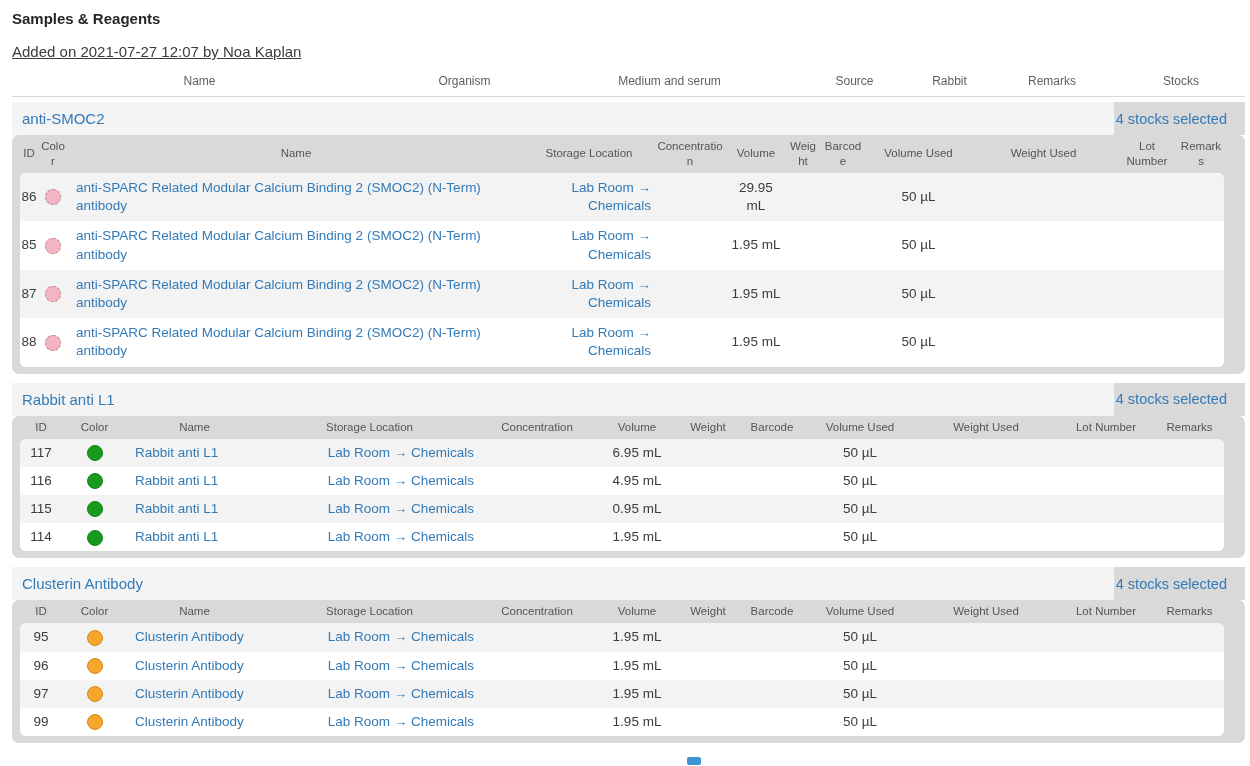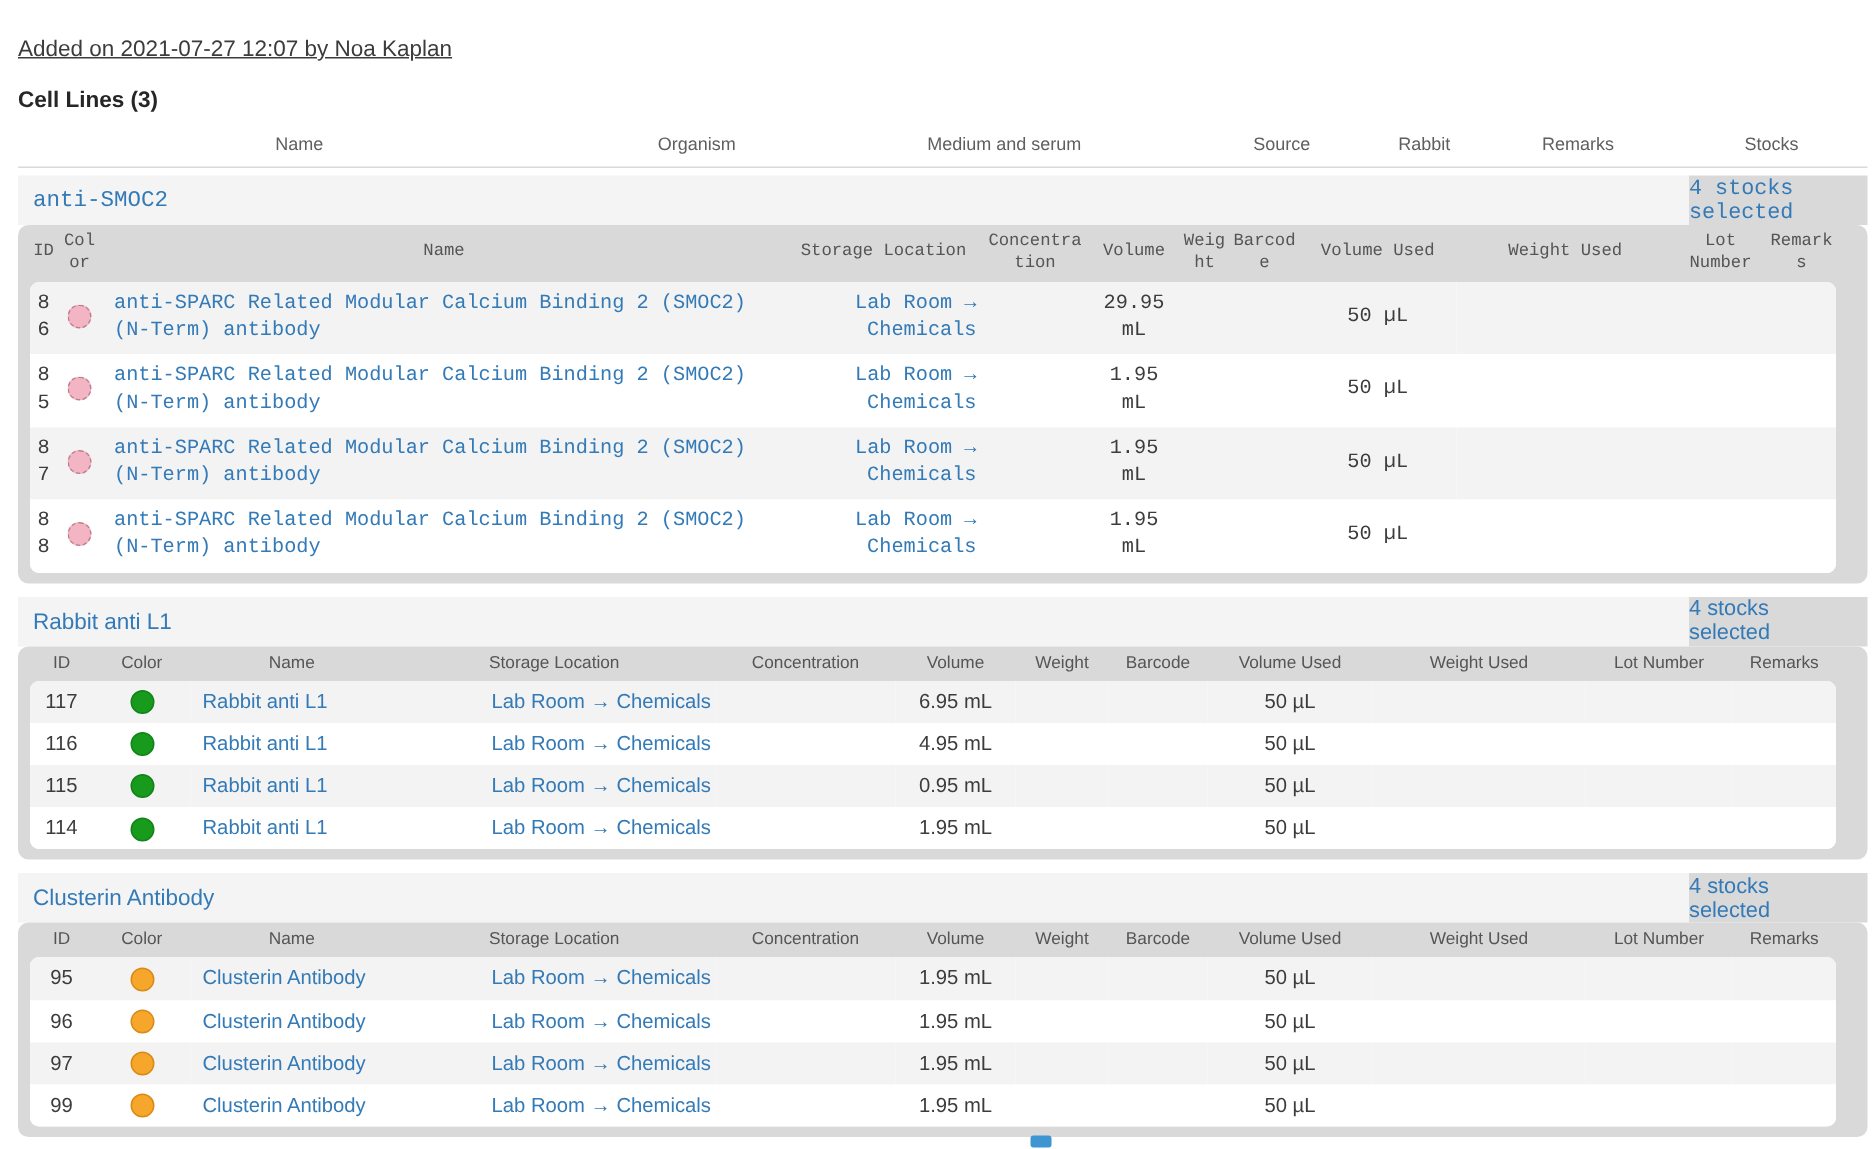--- a/index.html
+++ b/index.html
@@ -19,28 +19,28 @@
   .outer-header {
     display:grid;
     grid-template-columns:375px 155px 255px 115px 75px 130px 128px;
     margin-top:14px; padding-bottom:8px;
     border-bottom:1px solid #d9d9d9;
     color:#5f5f5f; font-size:12px; text-align:center;
   }
 
   
   .group { margin-top:9px; }
-  .group.first { margin-top:5px;font-family:Liberation Mono, monospace; }
+  .group.first { margin-top:5px; }
   .group-bar { display:flex; height:33px; width:1233px; }
   .group-name {
     flex:1; background:#f4f4f4; display:flex; align-items:center;
     padding-left:10px; font-size:15px; color:#337ab7;
   }
   .stocks-cell {
-    width:119px; background:#d9d9d9; display:flex; align-items:center;
+    width:131px; background:#d9d9d9; display:flex; align-items:center;
     justify-content:flex-end; padding-right:18px; font-size:14.5px; color:#337ab7;
   }
 
   
   .stock-container {
     background:#d9d9d9; border-radius:7px; width:1233px;
     padding:0 21px 7px 8px; position:relative;
   }
   table { width:100%; table-layout:fixed; border-collapse:collapse; }
   th {
@@ -67,22 +67,22 @@
   .scroll-marker {
     position:absolute; left:687px; top:757px; width:14px; height:8px;
     background:#3d96d2; border-radius:2px;
   }
 </style>
 </head>
 <body>
 
 <div class="page">
 
+  <div class="title">Samples &amp; Reagents</div>
   <div class="subtitle">Added on 2021-07-27 12:07 by Noa Kaplan</div>
-  <div class="section-title">Cell Lines (3)</div>
 
   <div class="outer-header">
     <span>Name</span>
     <span>Organism</span>
     <span>Medium and serum</span>
     <span>Source</span>
     <span>Rabbit</span>
     <span>Remarks</span>
     <span>Stocks</span>
   </div>

